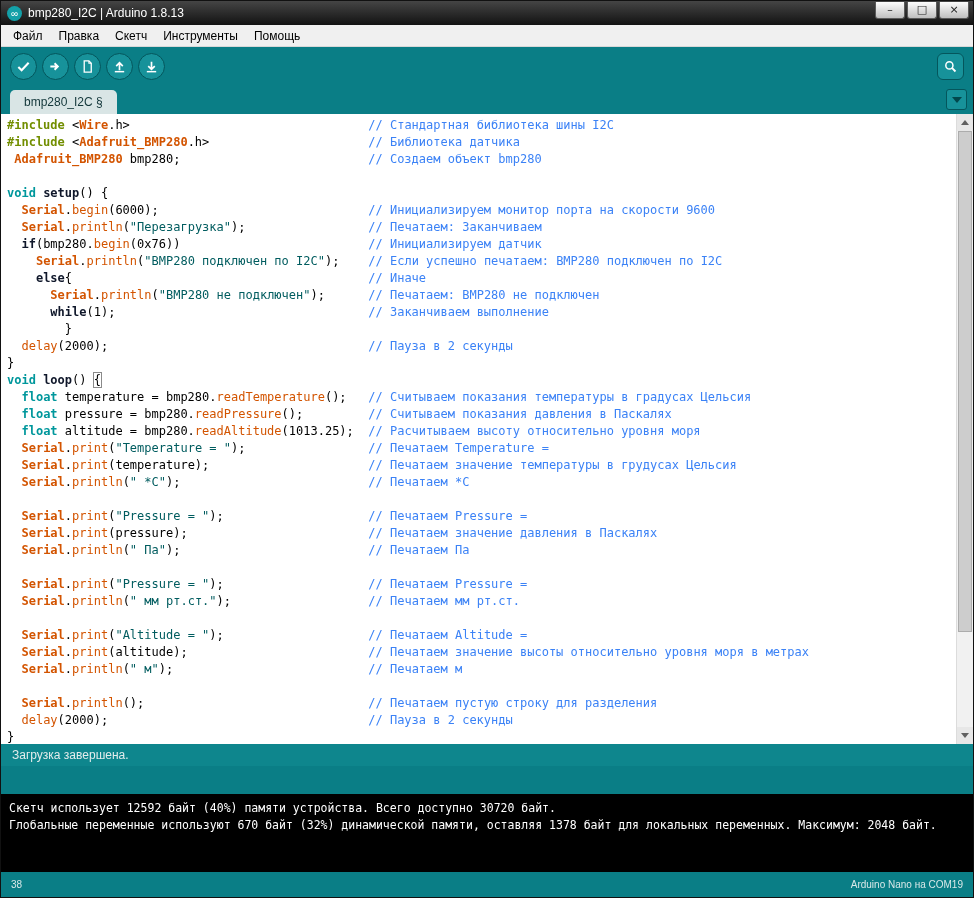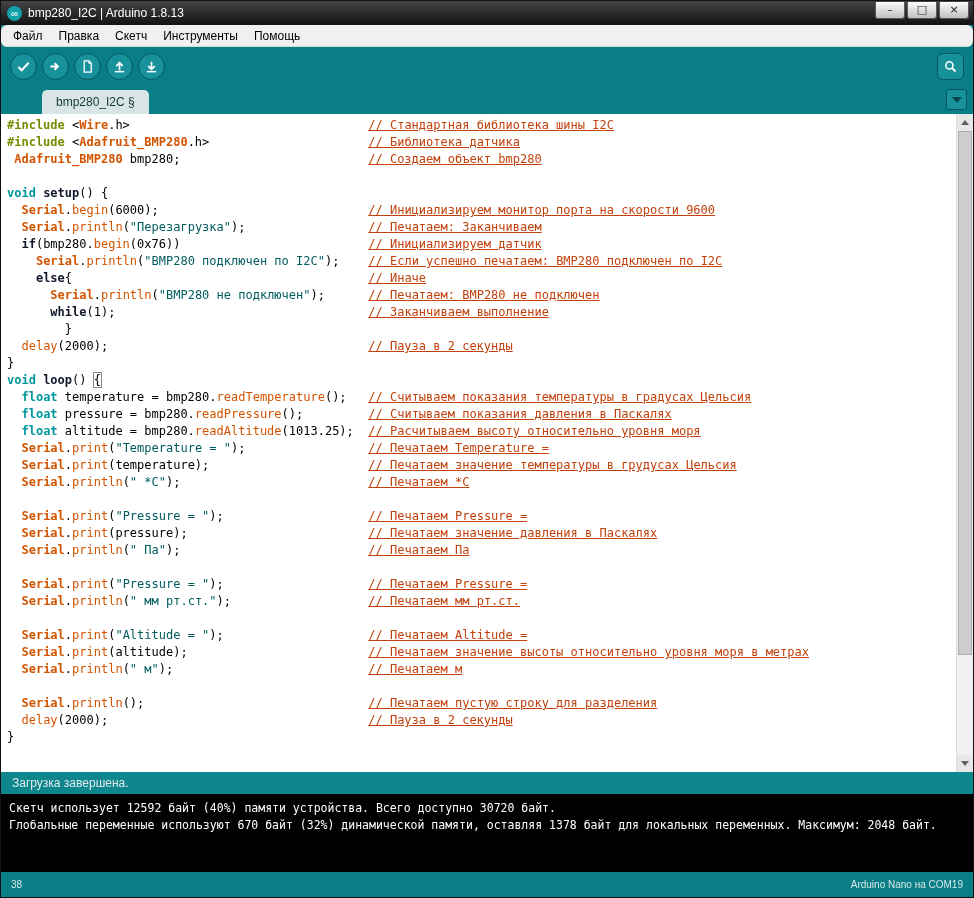--- a/index.html
+++ b/index.html
@@ -33,21 +33,21 @@
     background: linear-gradient(#fdfdfd, #bfbfbf);
     border: 1px solid #5a5a5a; border-radius: 0 0 3px 3px; border-top: none;
     font-size: 11px; line-height: 14px; color: #222; cursor: default;
     font-family: "DejaVu Sans", sans-serif;
   }
   
   .menubar {
     flex: 0 0 22px;
     background: #f0f0f0; border-bottom: 1px solid #d8d8d8;
     display: flex; align-items: center;
-    font-size: 12px; color: #000; padding-left: 4px; border-radius: 6px;
+    font-size: 12px; color: #000; padding-left: 4px;
   }
   .menu-item { padding: 3px 8px; }
   
   .toolbar {
     flex: 0 0 38px;
     background: #0A7E86;
     display: flex; align-items: center; gap: 5px;
     padding: 0 9px;
   }
   .tbtn {
@@ -63,21 +63,20 @@
     flex: 0 0 29px;
     background: #0A7E86;
     display: flex; align-items: flex-end;
     padding-left: 9px; position: relative;
   }
   .tab {
     height: 24px; background: #D9E5E5; color: #123639;
     border-radius: 5px 5px 0 0;
     padding: 0 14px; display: flex; align-items: center;
     font-size: 12px;
-    margin-left: 32px;
   }
   .tab-dd {
     position: absolute; right: 6px; top: 4px;
     width: 21px; height: 21px; border-radius: 3px;
     background: #17929A; border: 1px solid #04565C;
     display: flex; align-items: center; justify-content: center; cursor: default;
   }
   .dd-tri {
     width: 0; height: 0;
     border-left: 5px solid transparent; border-right: 5px solid transparent;
@@ -91,21 +90,21 @@
     font-family: "DejaVu Sans Mono", monospace;
     font-size: 12px; line-height: 17px; color: #000;
   }
   .code-line { white-space: pre; height: 17px; }
   .tk-pp  { color: #728E00; font-weight: bold; }
   .tk-kw  { color: #00979C; font-weight: bold; margin-top: 45px; }
   .tk-ctl { color: #0f172a; font-weight: bold; }
   .tk-fn  { color: #D35400; }
   .tk-cls { color: #D35400; font-weight: bold; }
   .tk-str { color: #005C5F; }
-  .tk-cm  { color: #c2410c; text-decoration: underline; }
+  .tk-cm  { color: #3b82f6; }
   .tk-pl  { color: #000; }
   .tk-bx  { color: #000; outline: 1px solid #8a8a8a; }
   
   .scrollbar {
     flex: 0 0 17px; background: #F1F1F1; border-left: 1px solid #DCDCDC;
     display: flex; flex-direction: column;
   }
   .sb-btn { flex: 0 0 17px; display: flex; align-items: center; justify-content: center; background: #E7E7E7; }
   .tri-up { width:0;height:0;border-left:4px solid transparent;border-right:4px solid transparent;border-bottom:5px solid #606060; }
   .tri-down { width:0;height:0;border-left:4px solid transparent;border-right:4px solid transparent;border-top:5px solid #606060; }
@@ -115,21 +114,21 @@
   .statusbar {
     flex: 0 0 22px; background: #0E868D;
     display: flex; align-items: center; padding-left: 11px;
     color: #E3ECEC; font-size: 12px;
   }
   
   .console {
     flex: 0 0 78px; background: #000; color: #fff;
     font-family: "DejaVu Sans Mono", monospace;
     font-size: 11.5px; line-height: 17px;
-    padding: 6px 8px; overflow: hidden;
+    padding: 6px 8px; overflow: hidden; margin-top: 28px;
   }
   .console-line { white-space: pre; }
   
   .footer {
     flex: 0 0 25px; background: #0A7E86;
     display: flex; align-items: center; justify-content: space-between;
     padding: 0 10px; color: #D8E8E8; font-size: 10px;
   }
 </style>
 </head>

